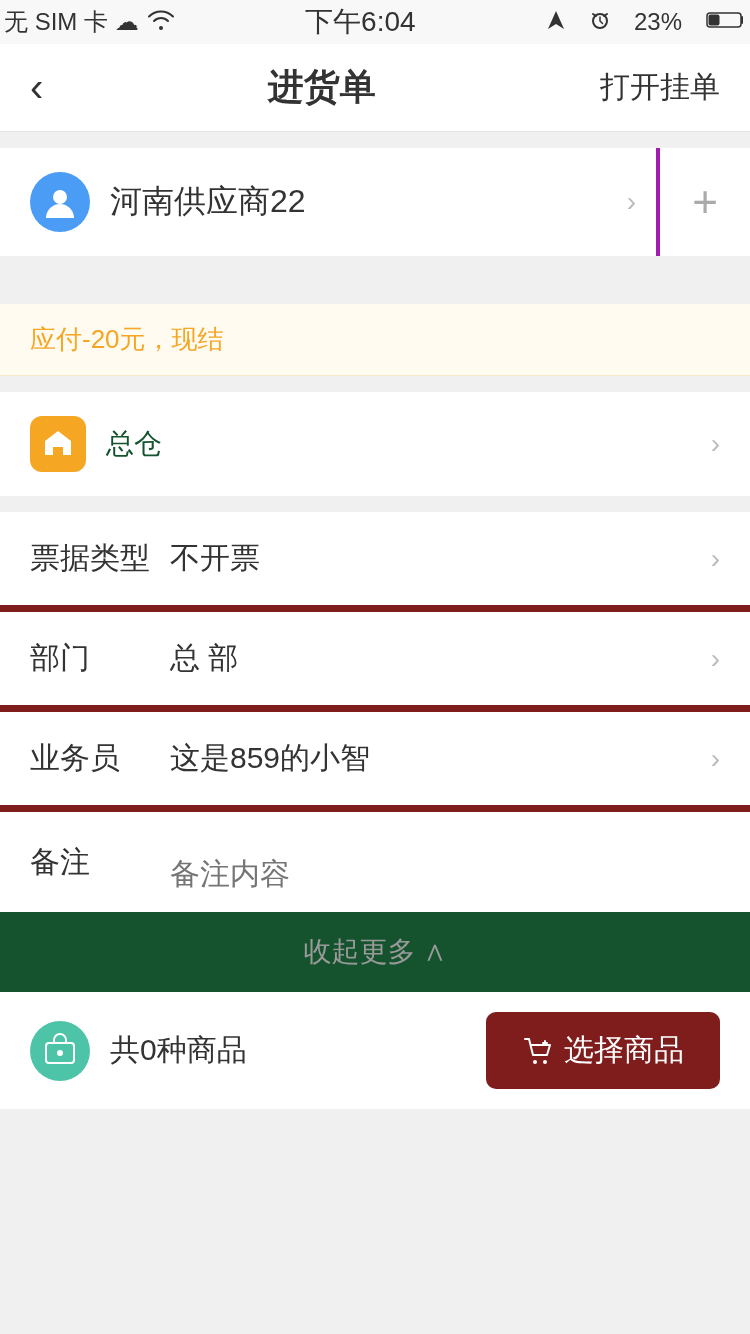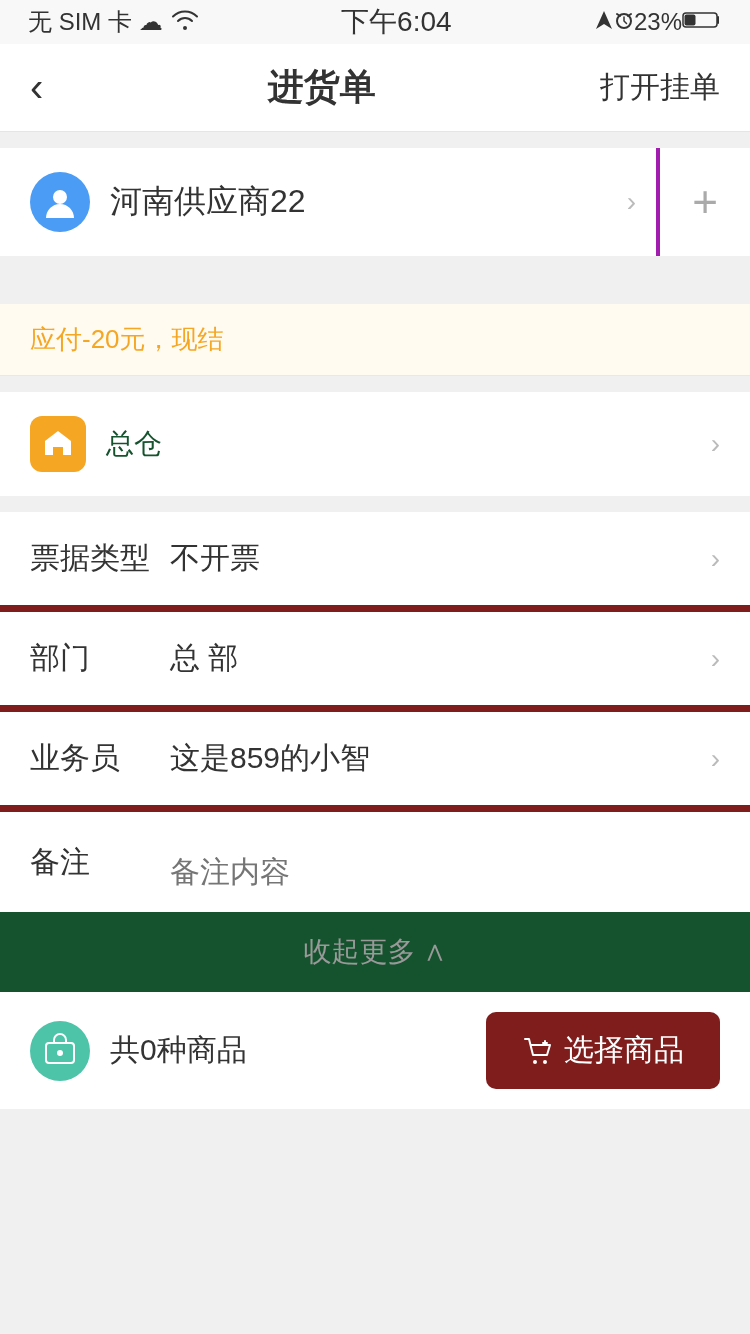--- a/index.html
+++ b/index.html
@@ -14,27 +14,27 @@
     }
 
     
     .status-bar {
       width: 750px;
       height: 44px;
       background: #f8f8f8;
       display: flex;
       align-items: center;
       justify-content: space-between;
-      padding: 0 28px;
+      padding: 0 4px;
       font-size: 24px;
       color: #333;
     }
     .status-left { display: flex; align-items: center; gap: 8px; }
     .status-center { font-weight: 500; font-size: 28px; }
-    .status-right { display: flex; align-items: center; gap: 0; font-size: 24px; }
+    .status-right { display: flex; align-items: center; gap: 24px; font-size: 24px; }
 
     
     .nav-bar {
       width: 750px;
       height: 88px;
       background: #fff;
       display: flex;
       align-items: center;
       justify-content: space-between;
       padding: 0 30px;
@@ -300,21 +300,21 @@
   </div>
 
   <div class="form-row">
     <span class="form-label">业务员</span>
     <span class="form-value">这是859的小智</span>
     <span class="form-chevron">›</span>
   </div>
 
   <div class="form-row">
     <span class="form-label">备注</span>
-    <input type="text" class="form-value" style="border: none; outline: none; background: transparent; font-size: 30px; color: rgb(204, 204, 204); width: 100%; font-family: Liberation Mono, monospace; margin-top: 24px;" value="" placeholder="备注内容">
+    <input type="text" class="form-value" style="border: none; outline: none; background: transparent; font-size: 30px; color: rgb(204, 204, 204); width: 100%; font-family: Liberation Serif, serif; margin-top: 24px;" value="" placeholder="备注内容">
   </div>
 </div>
 
 <div class="collapse-section">
   <div class="collapse-btn">
     <span>收起更多 ∧</span>
   </div>
 </div>
 
 <div class="bottom-bar">

